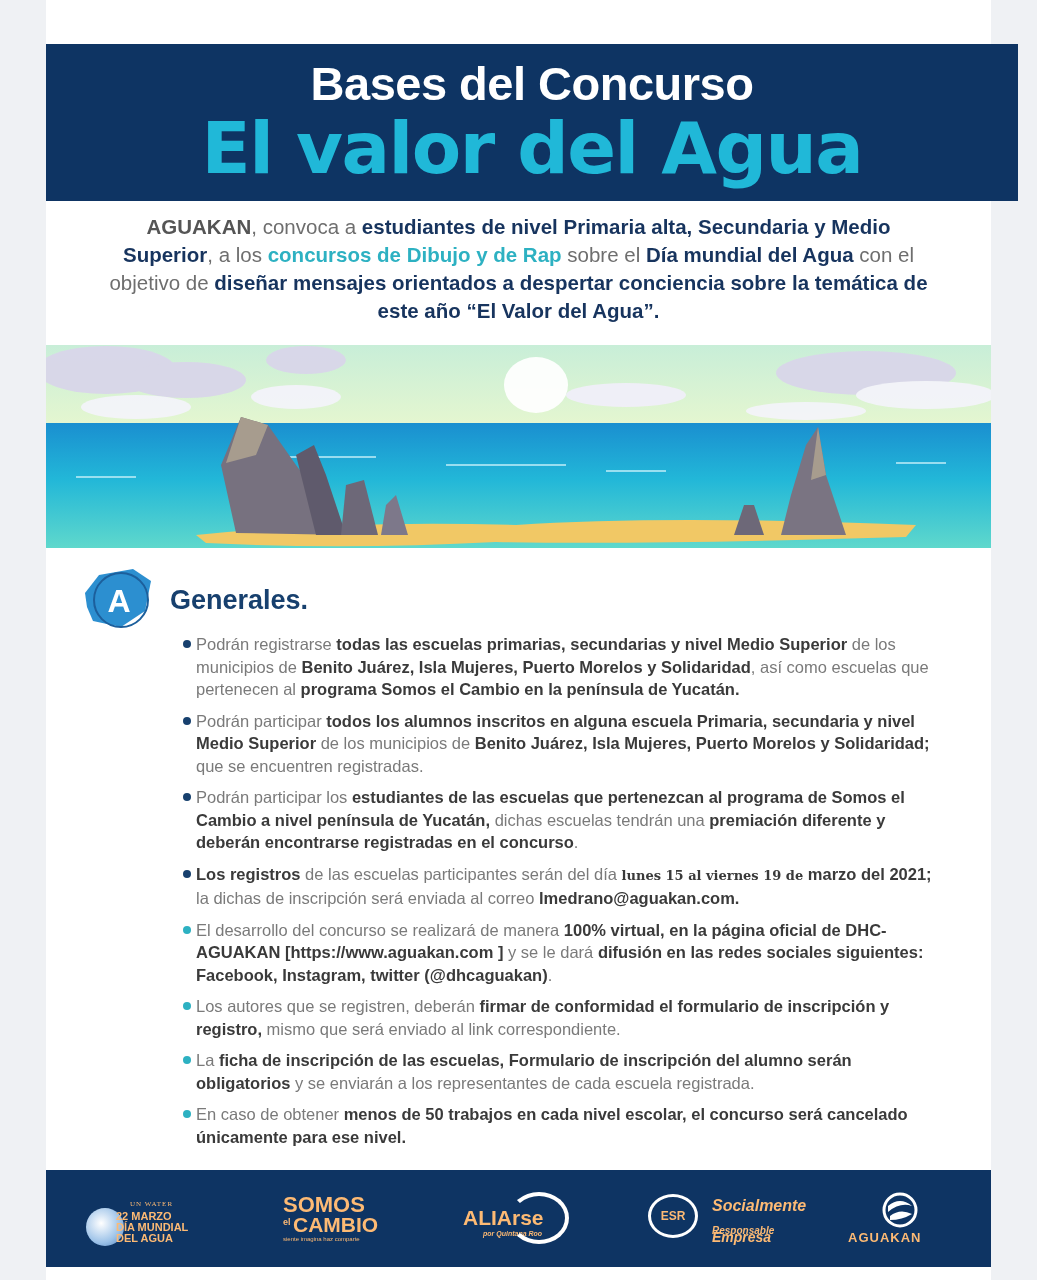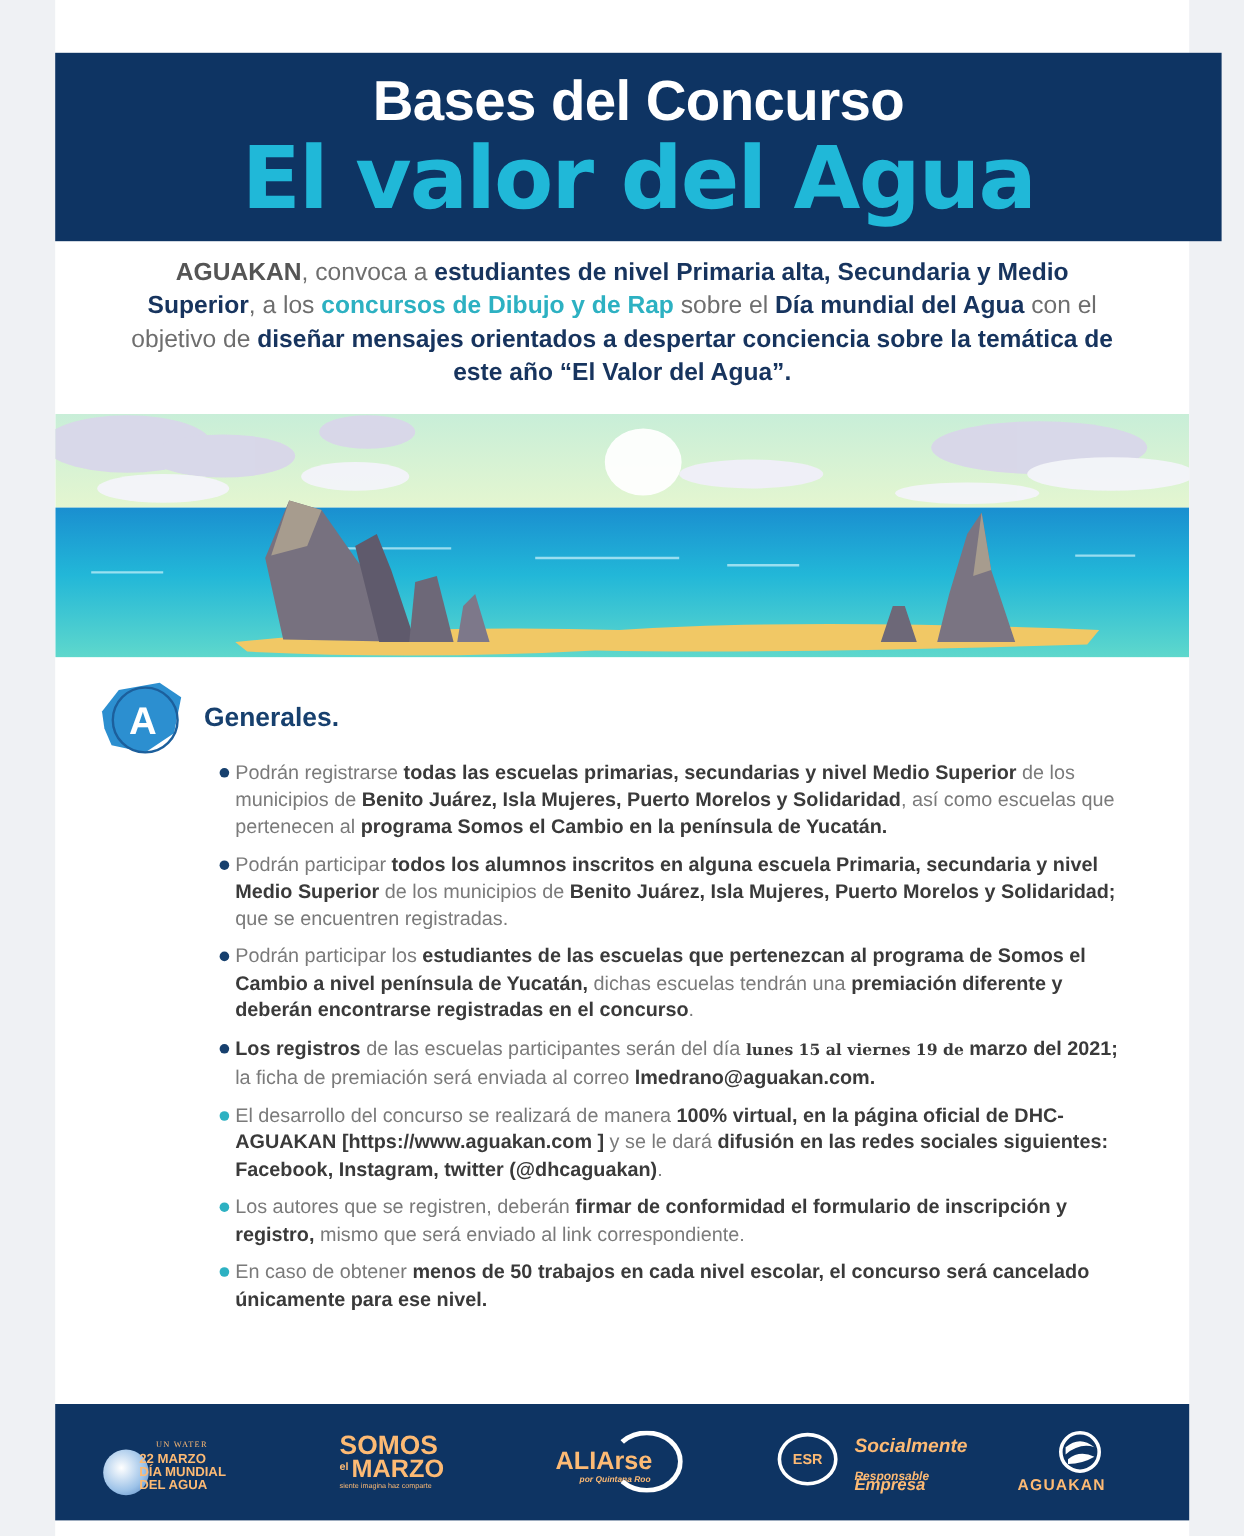--- a/index.html
+++ b/index.html
@@ -8,21 +8,21 @@
   .header { position:absolute; left:0; top:44px; width:945px; height:157px; background:#0e3463; text-align:center;padding-left:27px; }
   .header .t1 { position:absolute; left:0; right:0; top:12px; color:#ffffff; font-size:47px; font-weight:bold; letter-spacing:-0.5px; }
   .header .t2 { position:absolute; left:0; right:0; top:62px; color:#20b8d8; font-size:72px; font-weight:bold; letter-spacing:-1.5px; font-family:"DejaVu Sans", sans-serif; }
   .intro { position:absolute; left:60px; width:825px; top:213px; text-align:center; font-size:20.5px; line-height:28px; color:#6e6e6e; }
   .intro .b { color:#17345e; font-weight:bold; }
   .intro .c { color:#2db1c2; font-weight:bold; }
   .intro .k { color:#555; font-weight:bold; }
   .banner { position:absolute; left:0; top:345px; width:945px; height:203px; overflow:hidden; }
   .sec-head { position:absolute; left:30px; top:563px; height:70px; width:400px; }
   .badge { position:absolute; left:5px; top:4px; width:72px; height:62px; }
-  .sec-title { position:absolute; left:94px; top:22px; font-size:22px; font-weight:bold; color:#17406e; }
+  .sec-title { position:absolute; left:94px; top:22px; font-size:27px; font-weight:bold; color:#17406e; }
   .list { position:absolute; left:136px; top:633px; width:760px; margin:0; padding:0; list-style:none; }
   .list li { position:relative; padding-left:14px; font-size:16.5px; line-height:22.5px; color:#7a7a7a; margin-bottom:9px; }
   .list li .dot { position:absolute; left:1px; top:7px; width:8px; height:8px; border-radius:50%; }
   .list li b { color:#3a3a3a; }
   .list li .mono { font-family:"DejaVu Serif", serif; font-weight:bold; color:#3a3a3a; font-size:13px; }
   .footer { position:absolute; left:0; top:1170px; width:945px; height:97px; background:#0e3463; }
   .logo { position:absolute; top:0; height:113px; color:#fdba74; }
 </style>
 </head>
 <body>
@@ -94,39 +94,40 @@
       <circle cx="40" cy="33" r="27" fill="none" stroke="#1c5f9c" stroke-width="2"></circle>
       <text x="38" y="45" text-anchor="middle" font-family="Liberation Sans, sans-serif" font-weight="bold" font-size="32" fill="#ffffff">A</text>
     </svg>
     <div class="sec-title">Generales.</div>
   </div>
 
   <ul class="list" id="rules">
       <li><span class="dot" style="background: rgb(23, 64, 110);"></span><span>Podrán registrarse </span><b>todas las escuelas primarias, secundarias y nivel Medio Superior</b><span> de los municipios de </span><b>Benito Juárez, Isla Mujeres, Puerto Morelos y Solidaridad</b><span>, así como escuelas que pertenecen al </span><b>programa Somos el Cambio en la península de Yucatán.</b></li>
       <li><span class="dot" style="background: rgb(23, 64, 110);"></span><span>Podrán participar </span><b>todos los alumnos inscritos en alguna escuela Primaria, secundaria y nivel Medio Superior</b><span> de los municipios de </span><b>Benito Juárez, Isla Mujeres, Puerto Morelos y Solidaridad;</b><span> que se encuentren registradas.</span></li>
       <li><span class="dot" style="background: rgb(23, 64, 110);"></span><span>Podrán participar los </span><b>estudiantes de las escuelas que pertenezcan al programa de Somos el Cambio a nivel península de Yucatán,</b><span> dichas escuelas tendrán una </span><b>premiación diferente y deberán encontrarse registradas en el concurso</b><span>.</span></li>
-      <li><span class="dot" style="background: rgb(23, 64, 110);"></span><b>Los registros</b><span> de las escuelas participantes serán del día </span><span class="mono">lunes 15 al viernes 19 de</span><span> </span><b>marzo del 2021;</b><span> la ficha de premiación será enviada al correo </span><b>lmedrano@aguakan.com.</b></li>
+      <li><span class="dot" style="background: rgb(23, 64, 110);"></span><b>Los registros</b><span> de las escuelas participantes serán del día </span><span class="mono">lunes 15 al viernes 19 de</span><span> </span><b>marzo del 2021;</b><span> la dichas de inscripción será enviada al correo </span><b>lmedrano@aguakan.com.</b></li>
       <li><span class="dot" style="background: rgb(45, 177, 194);"></span><span>El desarrollo del concurso se realizará de manera </span><b>100% virtual, en la página oficial de DHC-AGUAKAN [https://www.aguakan.com ]</b><span> y se le dará </span><b>difusión en las redes sociales siguientes: Facebook, Instagram, twitter (@dhcaguakan)</b><span>.</span></li>
       <li><span class="dot" style="background: rgb(45, 177, 194);"></span><span>Los autores que se registren, deberán </span><b>firmar de conformidad el formulario de inscripción y registro,</b><span> mismo que será enviado al link correspondiente.</span></li>
+      <li><span class="dot" style="background: rgb(45, 177, 194);"></span><span>La </span><b>ficha de inscripción de las escuelas, Formulario de inscripción del alumno serán obligatorios</b><span> y se enviarán a los representantes de cada escuela registrada.</span></li>
       <li><span class="dot" style="background: rgb(45, 177, 194);"></span><span>En caso de obtener </span><b>menos de 50 trabajos en cada nivel escolar, el concurso será cancelado únicamente para ese nivel.</b></li>
     </ul>
 
   <div class="footer">
     <div class="logo" style="left:40px;width:140px;">
       <div style="position:absolute;left:0;top:38px;width:38px;height:38px;border-radius:50%;background:radial-gradient(circle at 40% 40%,#ffffff,#9cc2e8 60%,#4d7fbd);"></div>
       <div style="position:absolute;left:44px;top:30px;font-size:7px;font-family:'Liberation Serif',serif;letter-spacing:1px;">UN WATER</div>
       <div style="position:absolute;left:30px;top:41px;font-size:11px;font-weight:bold;line-height:11px;">22 MARZO</div>
       <div style="position:absolute;left:30px;top:52px;font-size:11px;font-weight:bold;line-height:11px;">DÍA MUNDIAL</div>
       <div style="position:absolute;left:30px;top:63px;font-size:11px;font-weight:bold;line-height:11px;">DEL AGUA</div>
     </div>
 
     <div class="logo" style="left:235px;width:110px;">
       <div style="position:absolute;left:2px;top:24px;font-size:22px;font-weight:bold;line-height:22px;">SOMOS</div>
       <div style="position:absolute;left:2px;top:47px;font-size:9px;font-weight:bold;">el</div>
-      <div style="position:absolute;left:12px;top:44px;font-size:21px;font-weight:bold;line-height:21px;">MARZO</div>
+      <div style="position:absolute;left:12px;top:44px;font-size:21px;font-weight:bold;line-height:21px;">CAMBIO</div>
       <div style="position:absolute;left:2px;top:66px;font-size:6px;white-space:nowrap;">siente imagina haz comparte</div>
     </div>
 
     <div class="logo" style="left:415px;width:115px;">
       <div style="position:absolute;left:2px;top:36px;font-size:21px;font-weight:bold;">ALIArse</div>
       <div style="position:absolute;left:22px;top:60px;font-size:7px;font-style:italic;font-weight:bold;">por Quintana Roo</div>
       <div style="position:absolute;left:48px;top:22px;width:60px;height:52px;border:4px solid #fff;border-left-color:transparent;border-radius:50%;box-sizing:border-box;"></div>
     </div>
 
     <div class="logo" style="left:600px;width:140px;">

